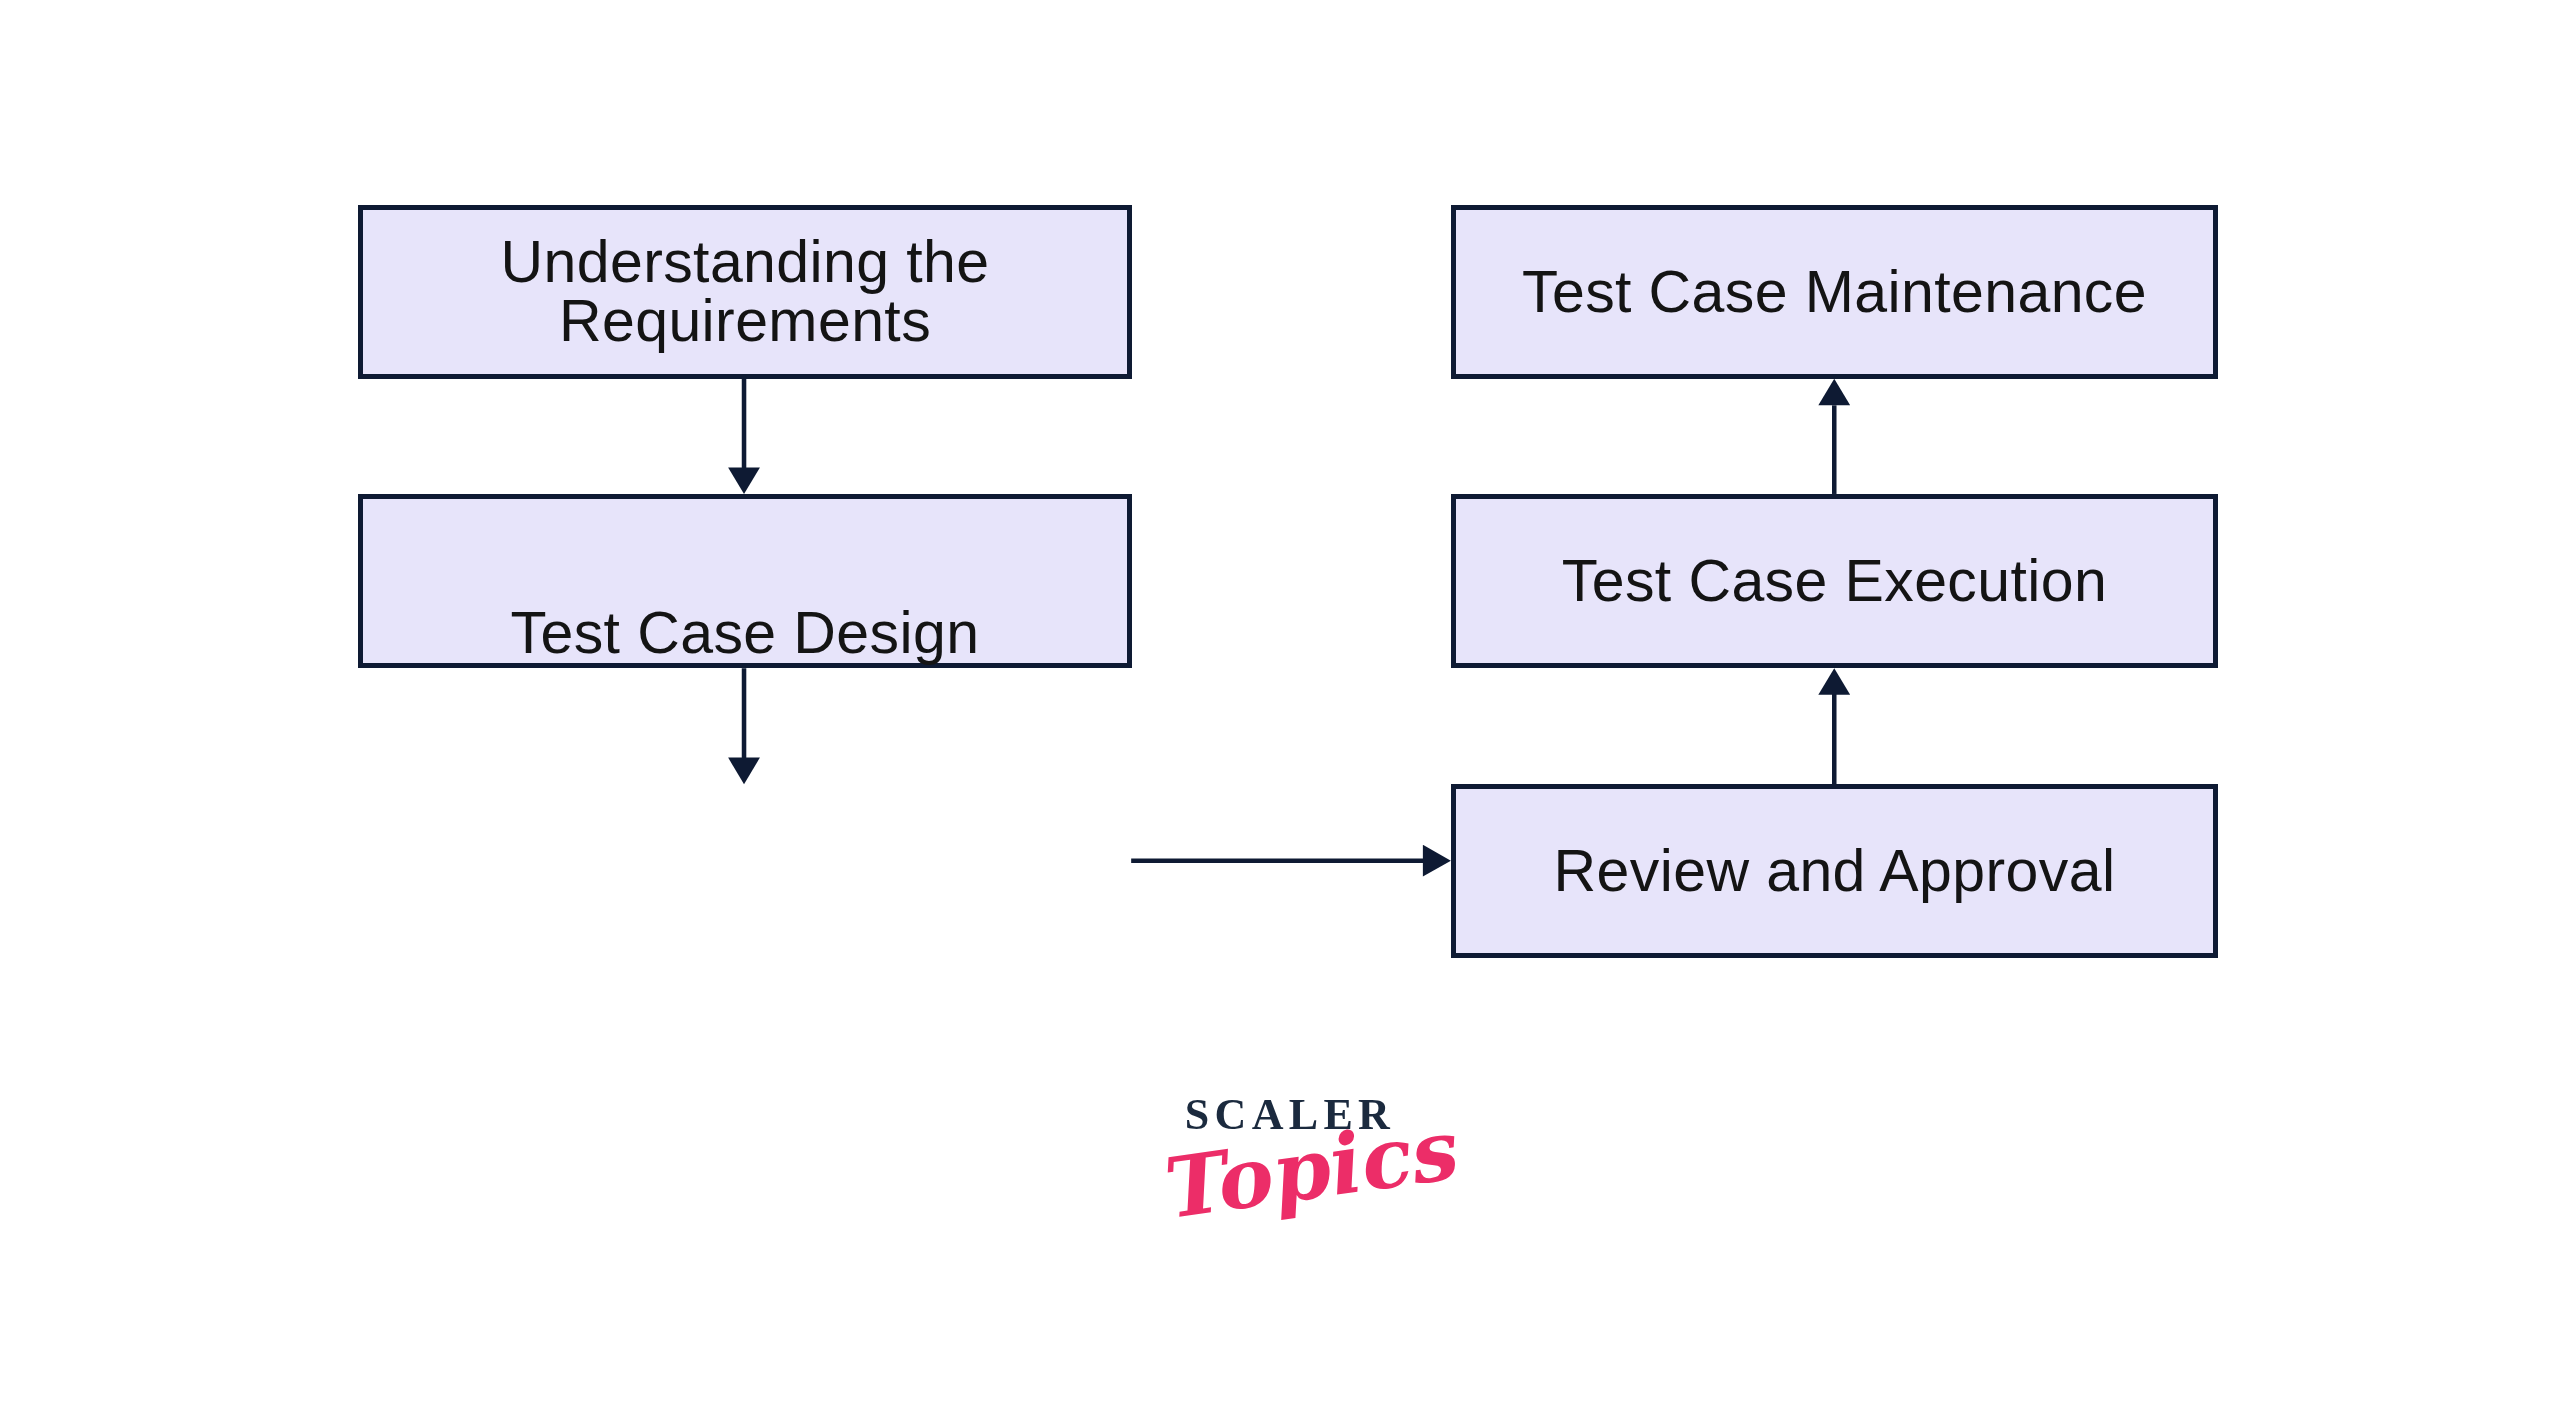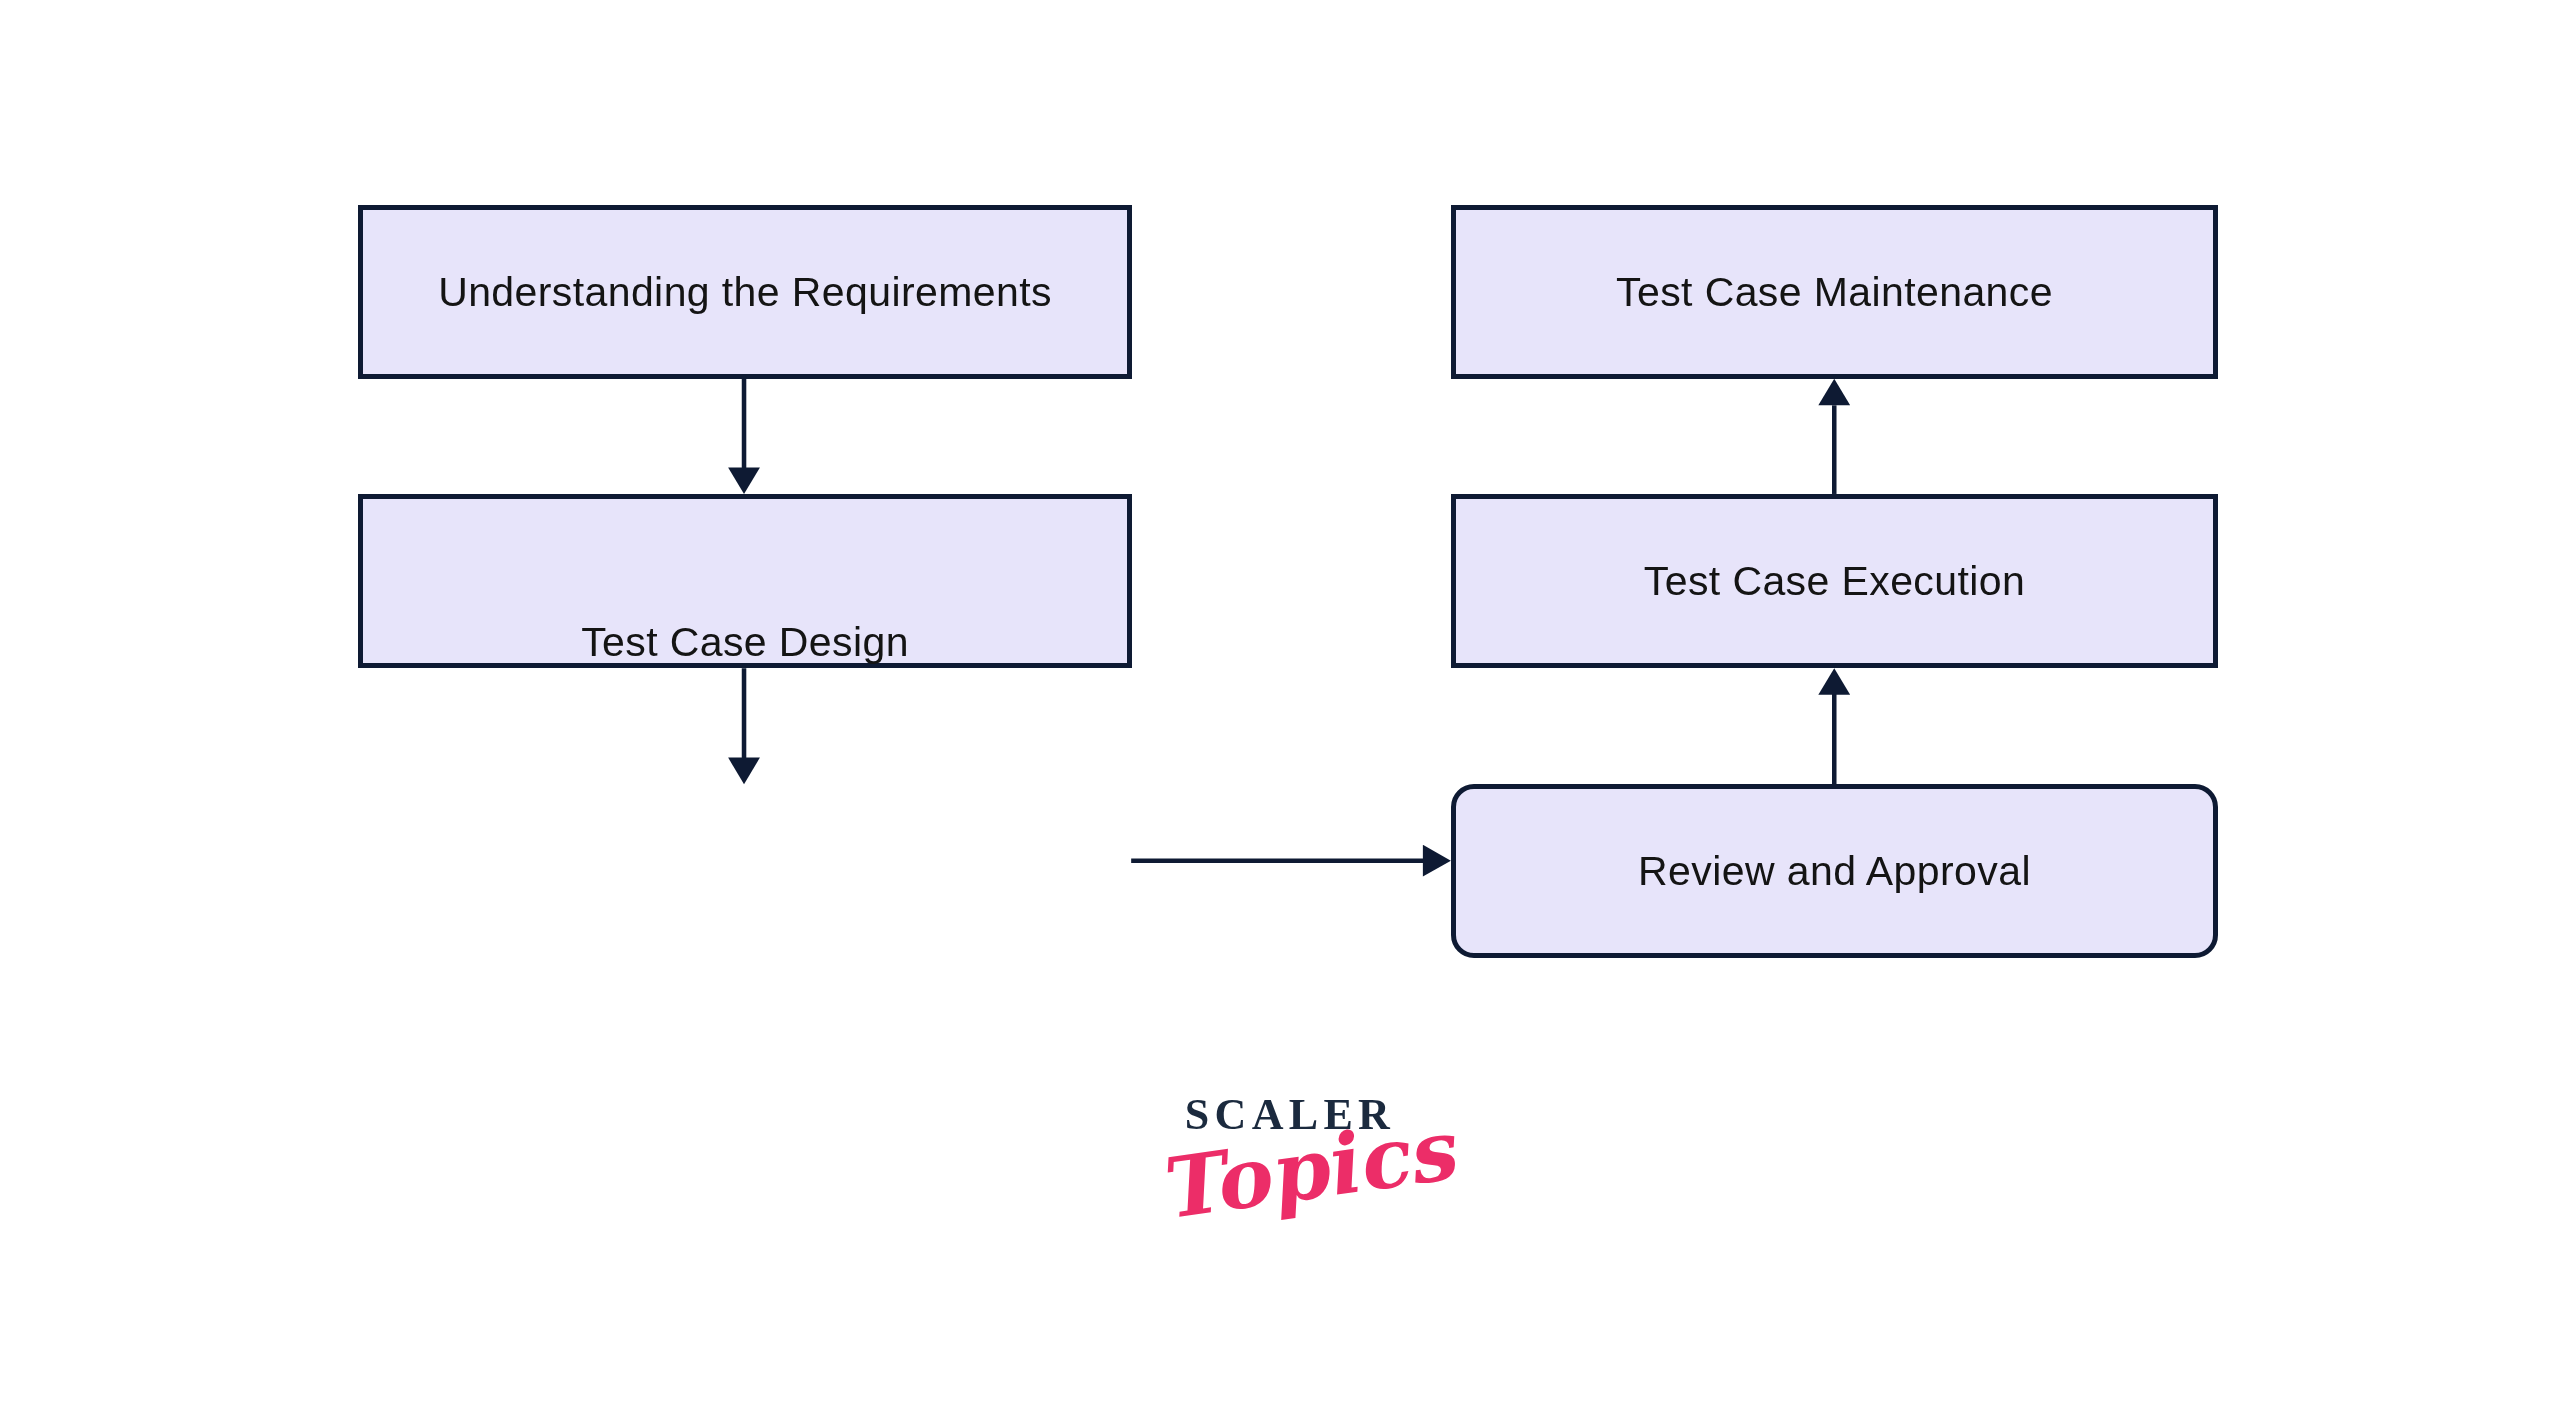--- a/index.html
+++ b/index.html
@@ -22,21 +22,21 @@
   .node{
     position:absolute;
     width:774px;height:174px;
     box-sizing:border-box;
     background:var(--node-fill);
     border:5.3px solid var(--node-border);
     display:flex;align-items:center;justify-content:center;
     text-align:center;
   }
   .node-label{
-    font-size:41px;
+    font-size:59px;
     color:var(--node-text);
     letter-spacing:0.4px;
     line-height:1;
   }
   .edges{
     position:absolute;left:0;top:0;
     pointer-events:none;
   }
   .edge-line{stroke:var(--arrow);stroke-width:6;}
   .edge-head{fill:var(--arrow);stroke:none;}
@@ -80,21 +80,21 @@
 
 
   <div class="node" style="left:1451px;top:494px;width:767px;">
     <span class="node-label">Test Case Execution</span>
   </div>
 
   <div class="node" style="left:1451px;top:205px;width:767px;">
     <span class="node-label">Test Case Maintenance</span>
   </div>
 
-  <div class="node" style="left:1451px;top:784px;width:767px;border-radius:23px;">
+  <div class="node" style="left:1451px;top:784px;width:767px;">
     <span class="node-label">Review and Approval</span>
   </div>
 
   <svg class="edges" width="2576" height="1416" viewBox="0 0 3400 1869">
 
     <g>
       <line class="edge-line" x1="982" y1="500" x2="982" y2="618"></line>
       <path class="edge-head" d="M982 652 L961 617 L1003 617 Z"></path>
     </g>
 

